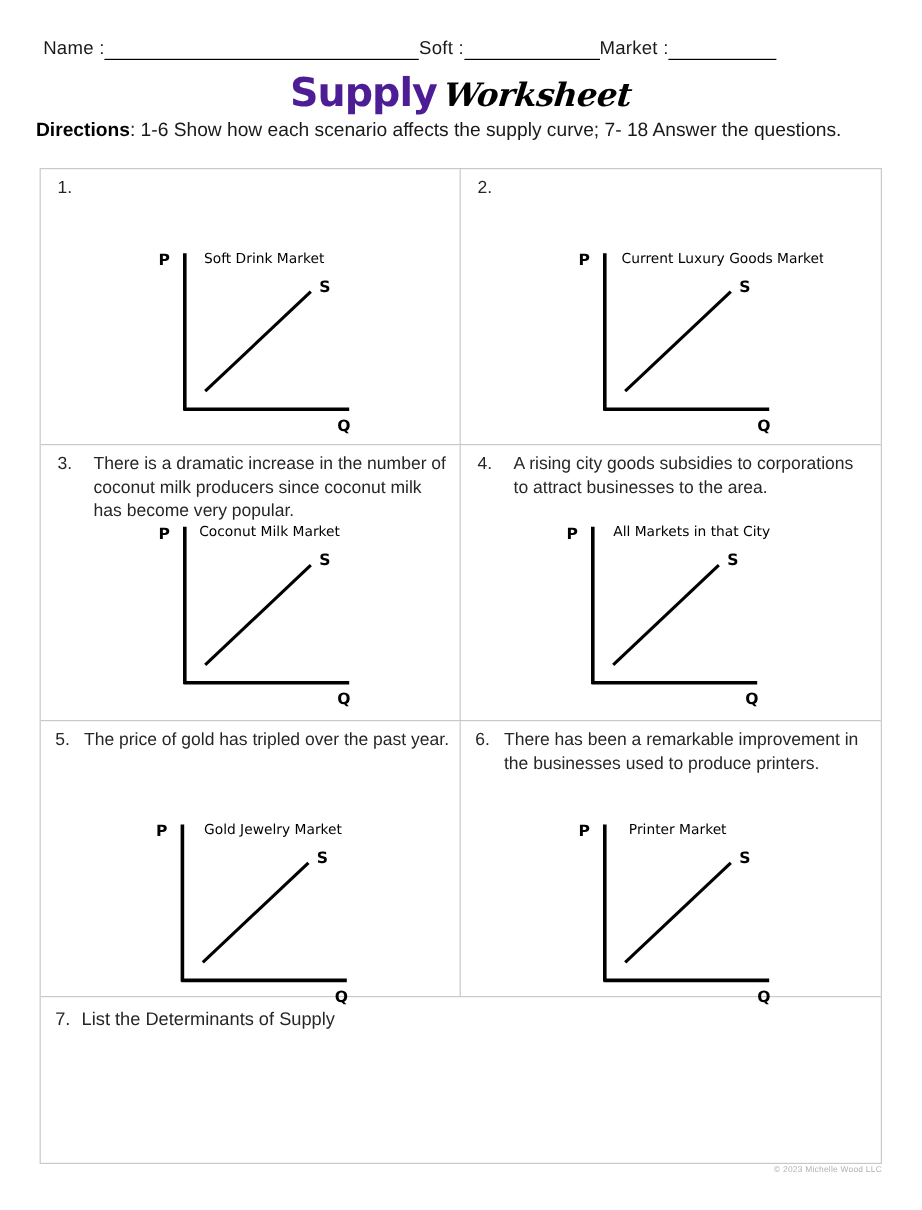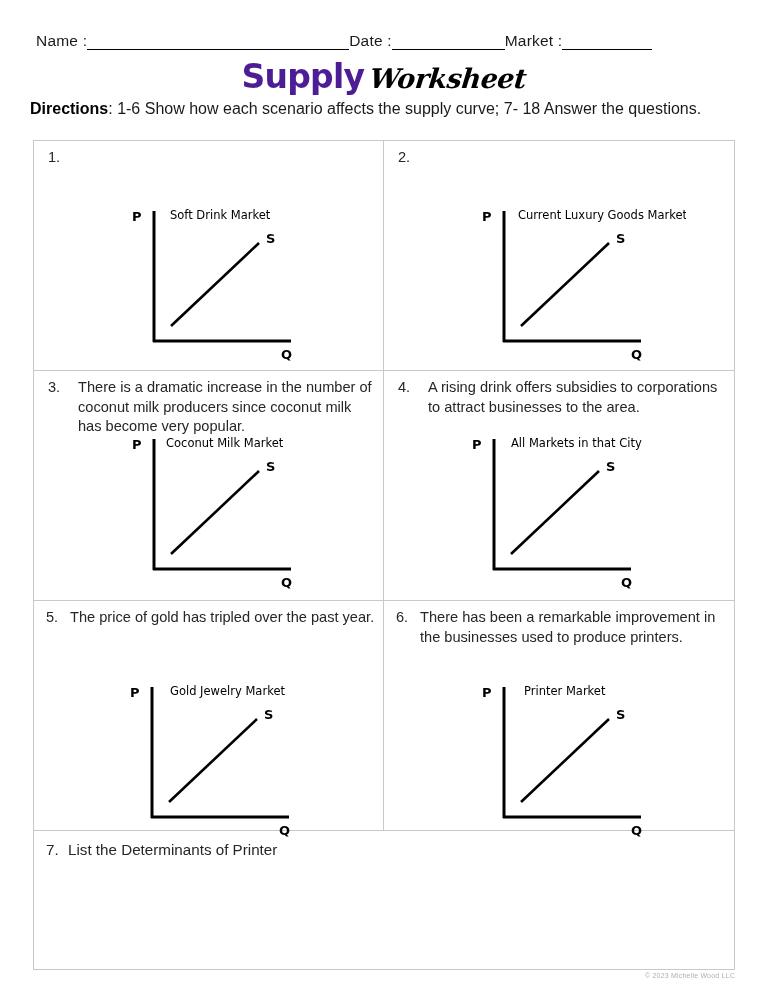--- a/index.html
+++ b/index.html
@@ -154,21 +154,21 @@
     color: #b0b0b0;
     letter-spacing: 0.2px;
   }
 </style>
 </head>
 <body>
 
 <div class="name-line">
   <span class="fld-label">Name :</span>
   <span class="rule rule-name"></span>
-  <span class="fld-label">Date :</span>
+  <span class="fld-label">Soft :</span>
   <span class="rule rule-date"></span>
   <span class="fld-label">Market :</span>
   <span class="rule rule-period"></span>
 </div>
 
 <div class="title-wrap">
   <span class="title-main">Supply</span><span class="title-script">Worksheet</span>
 </div>
 
 <div class="directions">
@@ -231,21 +231,21 @@
           <line x1="75" y1="127" x2="163" y2="44" stroke="#000" stroke-width="2.6"></line>
           <text x="170" y="44" font-family="DejaVu Sans, sans-serif" font-size="13" font-weight="700">S</text>
           <text x="185" y="160" font-family="DejaVu Sans, sans-serif" font-size="13" font-weight="700">Q</text>
         </svg>
       </div>
     </div>
 
     <div class="cell">
       <div class="q">
         <span class="q-num">4.</span>
-        <span class="q-text">A rising drink offers subsidies to corporations to attract businesses to the area.</span>
+        <span class="q-text">A rising city goods subsidies to corporations to attract businesses to the area.</span>
       </div>
       <div class="graph" style="left:52px; top:56px;">
         <svg width="225" height="165" viewBox="0 0 225 165" aria-hidden="true">
           <text x="36" y="22" font-family="DejaVu Sans, sans-serif" font-size="13" font-weight="700">P</text>
           <text x="75" y="20" font-family="DejaVu Sans, sans-serif" font-size="11.5">All Markets in that City</text>
           <line x1="58" y1="12" x2="58" y2="143" stroke="#000" stroke-width="3"></line>
           <line x1="57" y1="142" x2="195" y2="142" stroke="#000" stroke-width="3"></line>
           <line x1="75" y1="127" x2="163" y2="44" stroke="#000" stroke-width="2.6"></line>
           <text x="170" y="44" font-family="DejaVu Sans, sans-serif" font-size="13" font-weight="700">S</text>
           <text x="185" y="160" font-family="DejaVu Sans, sans-serif" font-size="13" font-weight="700">Q</text>
@@ -292,20 +292,20 @@
         </svg>
       </div>
     </div>
 
   </div>
 
   <div class="row row-last">
     <div class="cell cell-wide">
       <div class="q q-wide">
         <span class="q-num">7.</span>
-        <span class="q-text">List the Determinants of Printer</span>
+        <span class="q-text">List the Determinants of Supply</span>
       </div>
     </div>
   </div>
 
 </div>
 
 <div class="footer">© 2023 Michelle Wood LLC</div>
 
 </body></html>

